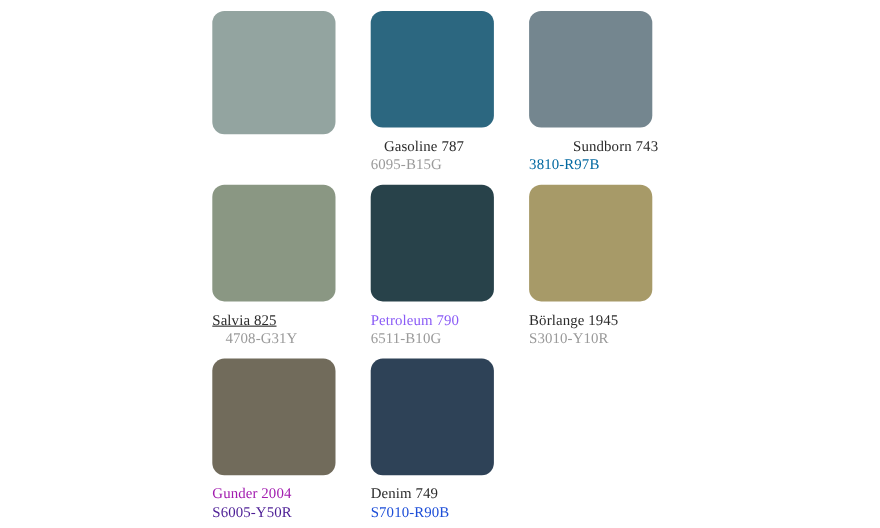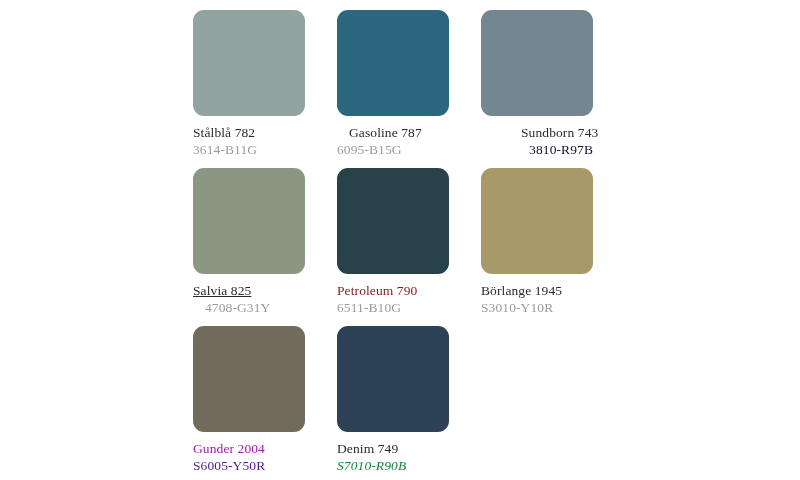--- a/index.html
+++ b/index.html
@@ -62,55 +62,51 @@
     white-space: nowrap;
   }
 </style>
 </head>
 <body style="background-color: rgb(255, 255, 255);">
 
 <div id="palette-grid">
 
   <div class="swatch-cell">
     <div class="swatch-chip" style="background-color: rgb(147, 164, 160);"></div>
-    <div class="swatch-caption">
-      <div class="swatch-name" style="color: rgb(43, 43, 43);">Stålblå 782</div>
-      <div class="swatch-code" style="color: rgb(154, 154, 154);">3614-B11G</div>
-    </div>
   </div>
 
   <div class="swatch-cell">
     <div class="swatch-chip" style="background-color: rgb(44, 103, 128);"></div>
     <div class="swatch-caption">
       <div class="swatch-name" style="color: rgb(43, 43, 43); margin-left: 12px;">Gasoline 787</div>
       <div class="swatch-code" style="color: rgb(154, 154, 154);">6095-B15G</div>
     </div>
   </div>
 
   <div class="swatch-cell">
     <div class="swatch-chip" style="background-color: rgb(116, 134, 143);"></div>
     <div class="swatch-caption">
       <div class="swatch-name" style="color: rgb(43, 43, 43); margin-left: 40px;">Sundborn 743</div>
-      <div class="swatch-code" style="color: #0f172a; text-align: right;">3810-R97B</div>
+      <div class="swatch-code" style="color: #0369a1;">3810-R97B</div>
     </div>
   </div>
 
   <div class="swatch-cell">
     <div class="swatch-chip" style="background-color: rgb(138, 151, 131);"></div>
     <div class="swatch-caption">
       <div class="swatch-name" style="color: rgb(43, 43, 43); text-decoration: underline;">Salvia 825</div>
       <div class="swatch-code" style="color: rgb(154, 154, 154); margin-left: 12px;">4708-G31Y</div>
     </div>
   </div>
 
 
   <div class="swatch-cell">
     <div class="swatch-chip" style="background-color: rgb(40, 66, 74);"></div>
     <div class="swatch-caption">
-      <div class="swatch-name" style="color: #7f1d1d;">Petroleum 790</div>
+      <div class="swatch-name" style="color: #8b5cf6;">Petroleum 790</div>
       <div class="swatch-code" style="color: rgb(154, 154, 154);">6511-B10G</div>
     </div>
   </div>
 
   <div class="swatch-cell">
     <div class="swatch-chip" style="background-color: rgb(167, 154, 104);"></div>
     <div class="swatch-caption">
       <div class="swatch-name" style="color: rgb(43, 43, 43);">Börlange 1945</div>
       <div class="swatch-code" style="color: rgb(154, 154, 154);">S3010-Y10R</div>
     </div>
@@ -121,17 +117,17 @@
     <div class="swatch-caption">
       <div class="swatch-name" style="color: #a21caf;">Gunder 2004</div>
       <div class="swatch-code" style="color: #4c1d95;">S6005-Y50R</div>
     </div>
   </div>
 
   <div class="swatch-cell">
     <div class="swatch-chip" style="background-color: rgb(46, 66, 87);"></div>
     <div class="swatch-caption">
       <div class="swatch-name" style="color: rgb(43, 43, 43);">Denim 749</div>
-      <div class="swatch-code" style="color: #15803d; font-style: italic;">S7010-R90B</div>
+      <div class="swatch-code" style="color: #1d4ed8;">S7010-R90B</div>
     </div>
   </div>
 
 </div>
 
 </body></html>

